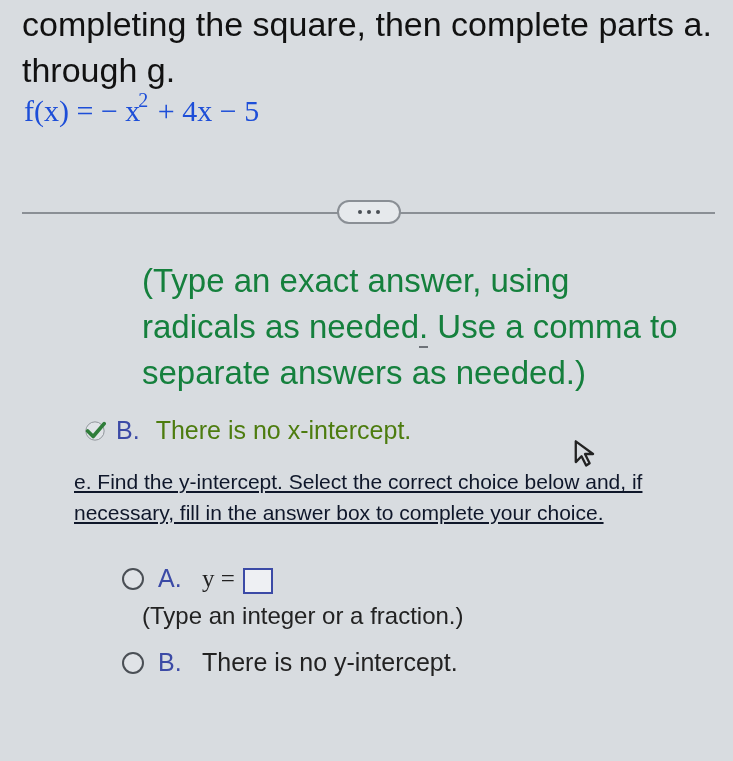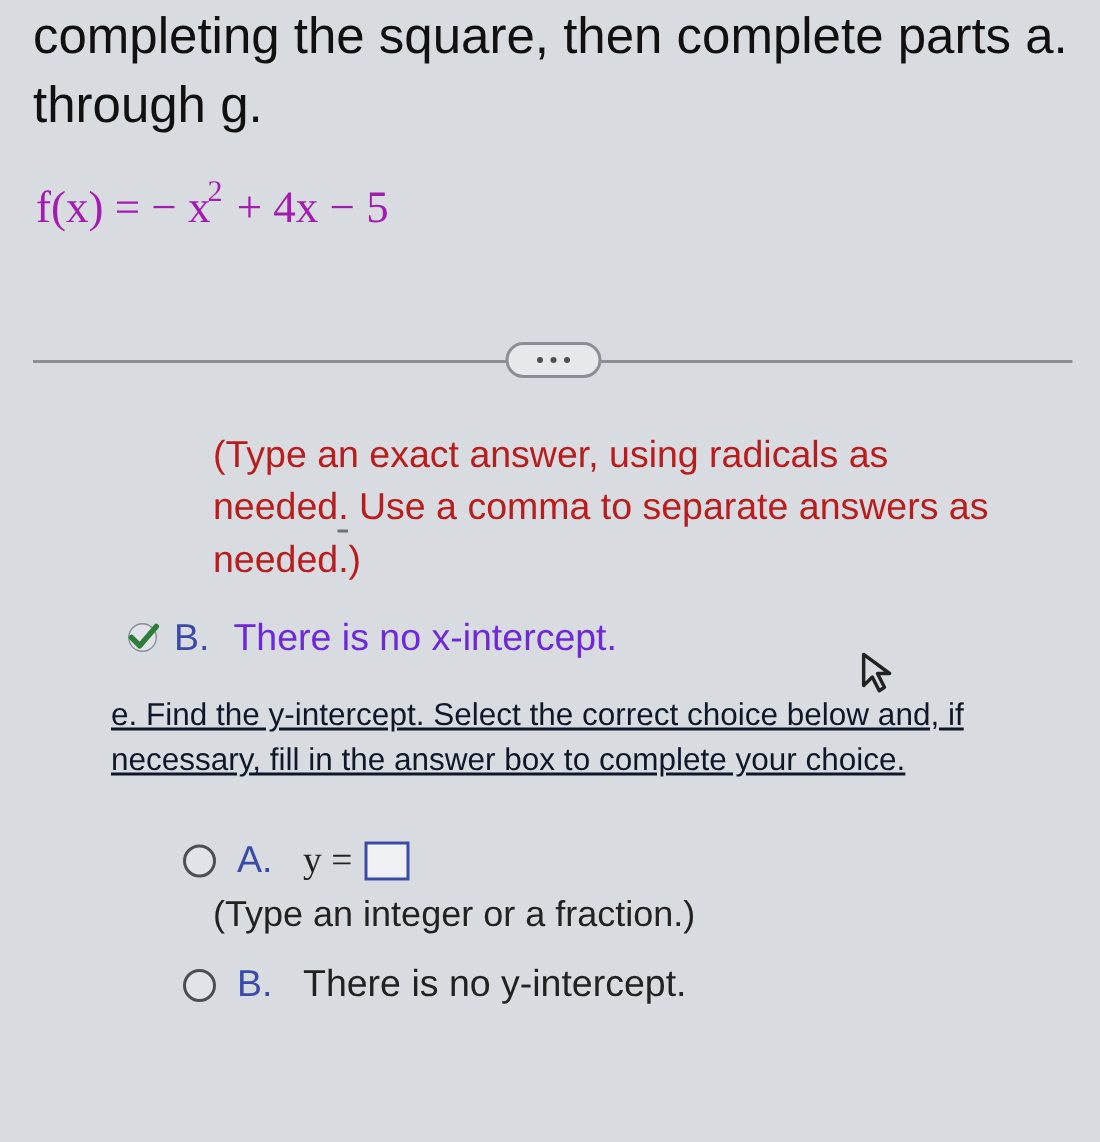--- a/index.html
+++ b/index.html
@@ -17,23 +17,22 @@
     padding: 0 18px 0 22px;
   }
   .topline {
     font-size: 34px;
     color: #111;
     padding-top: 2px;
     line-height: 1.35;
   }
   .equation {
     font-size: 30px;
-    margin-top: 28px;
     margin-left: 2px;
-    color: #a21caf;
+    color: #1d4ed8;
     font-family: 'Times New Roman', serif;
   }
   .equation .sup {
     font-size: 20px;
     position: relative;
     top: -14px;
     left: -2px;
   }
   .divider-wrap {
     position: relative;
@@ -63,22 +62,22 @@
   }
   .ellipsis-pill .dot {
     width: 4px; height: 4px; border-radius: 50%; background: #4a4f55;
   }
   .content {
     margin-top: 30px;
     padding-left: 120px;
     padding-right: 30px;
   }
   .note {
-    font-size: 25px;
-    color: #b91c1c;
+    font-size: 33px;
+    color: #15803d;
     line-height: 1.4;
   }
   .note .uline {
     border-bottom: 2px solid #6d7278;
     padding-bottom: 1px;
   }
   .option-b-row {
     margin-top: 20px;
     margin-left: -58px;
     display: flex;
@@ -86,21 +85,21 @@
     gap: 10px;
     font-size: 25px;
   }
   .check-icon {
     width: 22px; height: 22px;
     display: inline-block;
     position: relative;
   }
   .check-icon svg { display:block; }
   .opt-label { color: #3b4aa6; margin-right: 6px; }
-  .opt-text { color: #6d28d9; text-align: right; }
+  .opt-text { color: #4d7c0f; text-align: right; }
   .cursor-icon {
     position: absolute;
     margin-left: 430px;
     margin-top: -6px;
     width: 26px; height: 30px;
   }
   .partE {
     margin-top: 22px;
     margin-left: -68px;
     padding-right: 20px;

